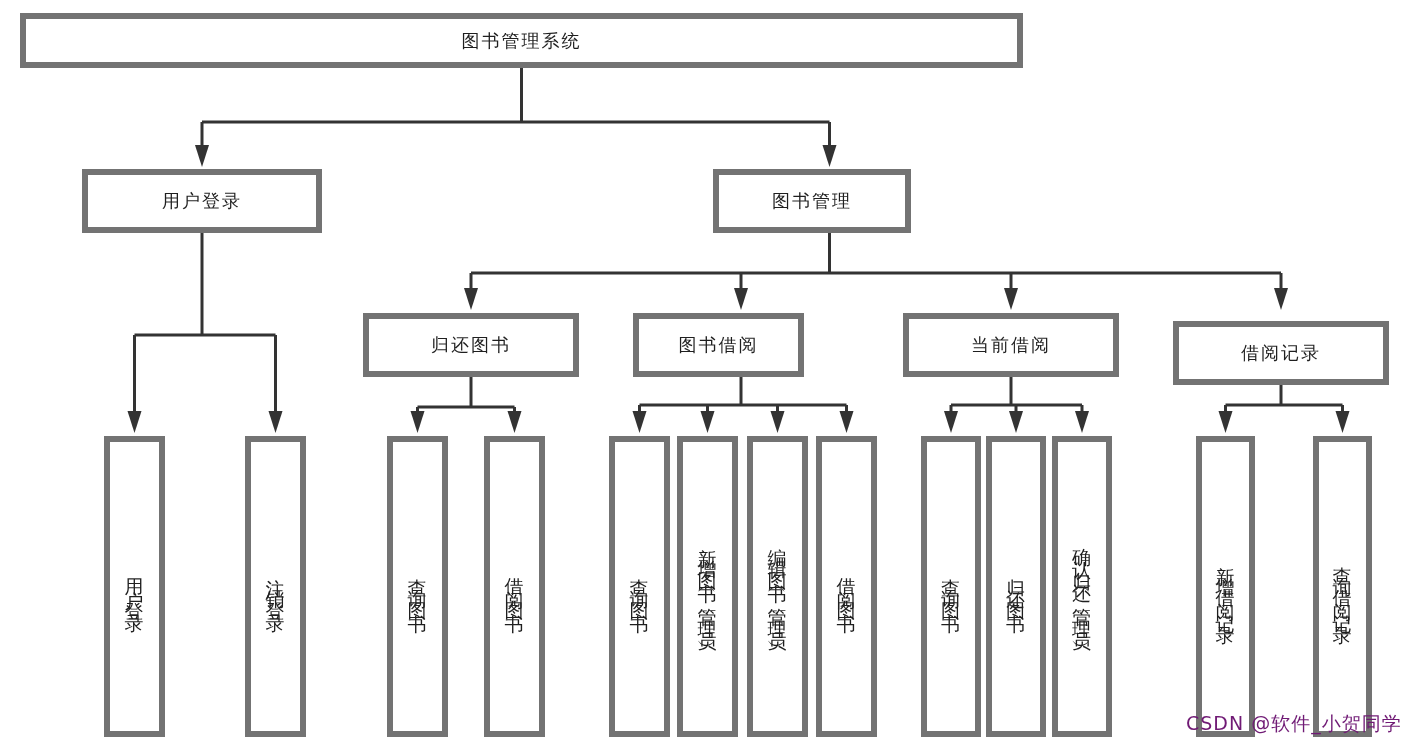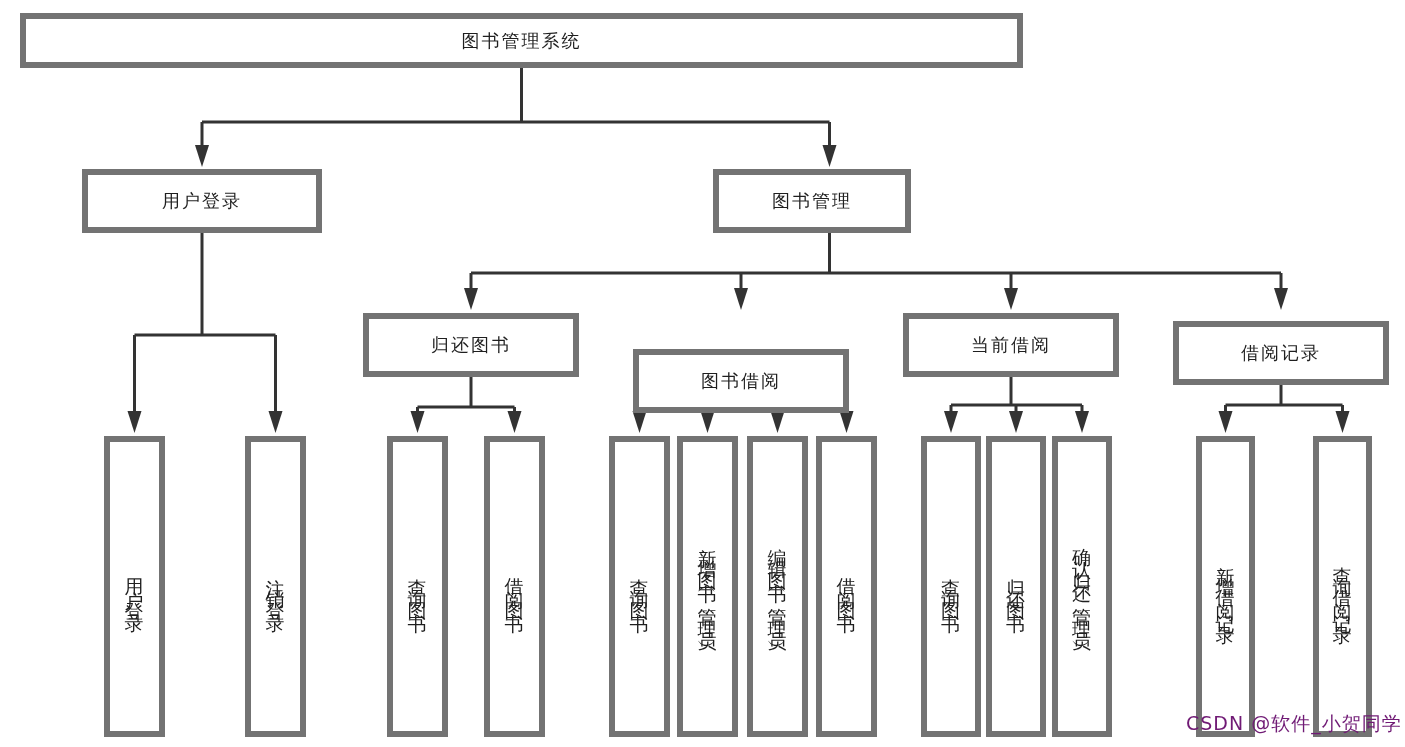--- a/index.html
+++ b/index.html
@@ -17,21 +17,21 @@
   .hlabel{font-size:18px;letter-spacing:2px;white-space:nowrap;}
   .vlabel{
     writing-mode:vertical-rl;text-orientation:upright;
     font-size:19px;line-height:1;letter-spacing:12px;white-space:nowrap;
   }
   
   #n-root   {left:20px;  top:13px;  width:1003px;height:55px;}
   #n-login  {left:82px;  top:169px; width:240px; height:64px;}
   #n-mgmt   {left:713px; top:169px; width:198px; height:64px;}
   #n-newbook{left:363px; top:313px; width:216px; height:64px;}
-  #n-borrow {left:633px; top:313px; width:216px; height:64px;margin-top:36px;}
+  #n-borrow {left:633px; top:313px; width:171px; height:64px;}
   #n-current{left:903px; top:313px; width:216px; height:64px;align-items:center;}
   #n-records{left:1173px;top:313px; width:216px; height:64px;margin-top:8px;}
   .leaf{top:436px;height:301px;width:61px;}
   #l-user-login{left:104px;}
   #l-logout    {left:245px;}
   #l-nb-query  {left:387px;}
   #l-nb-borrow {left:484px;}
   #l-b-query   {left:609px;}
   #l-b-add     {left:677px;}
   #l-b-edit    {left:747px;}

